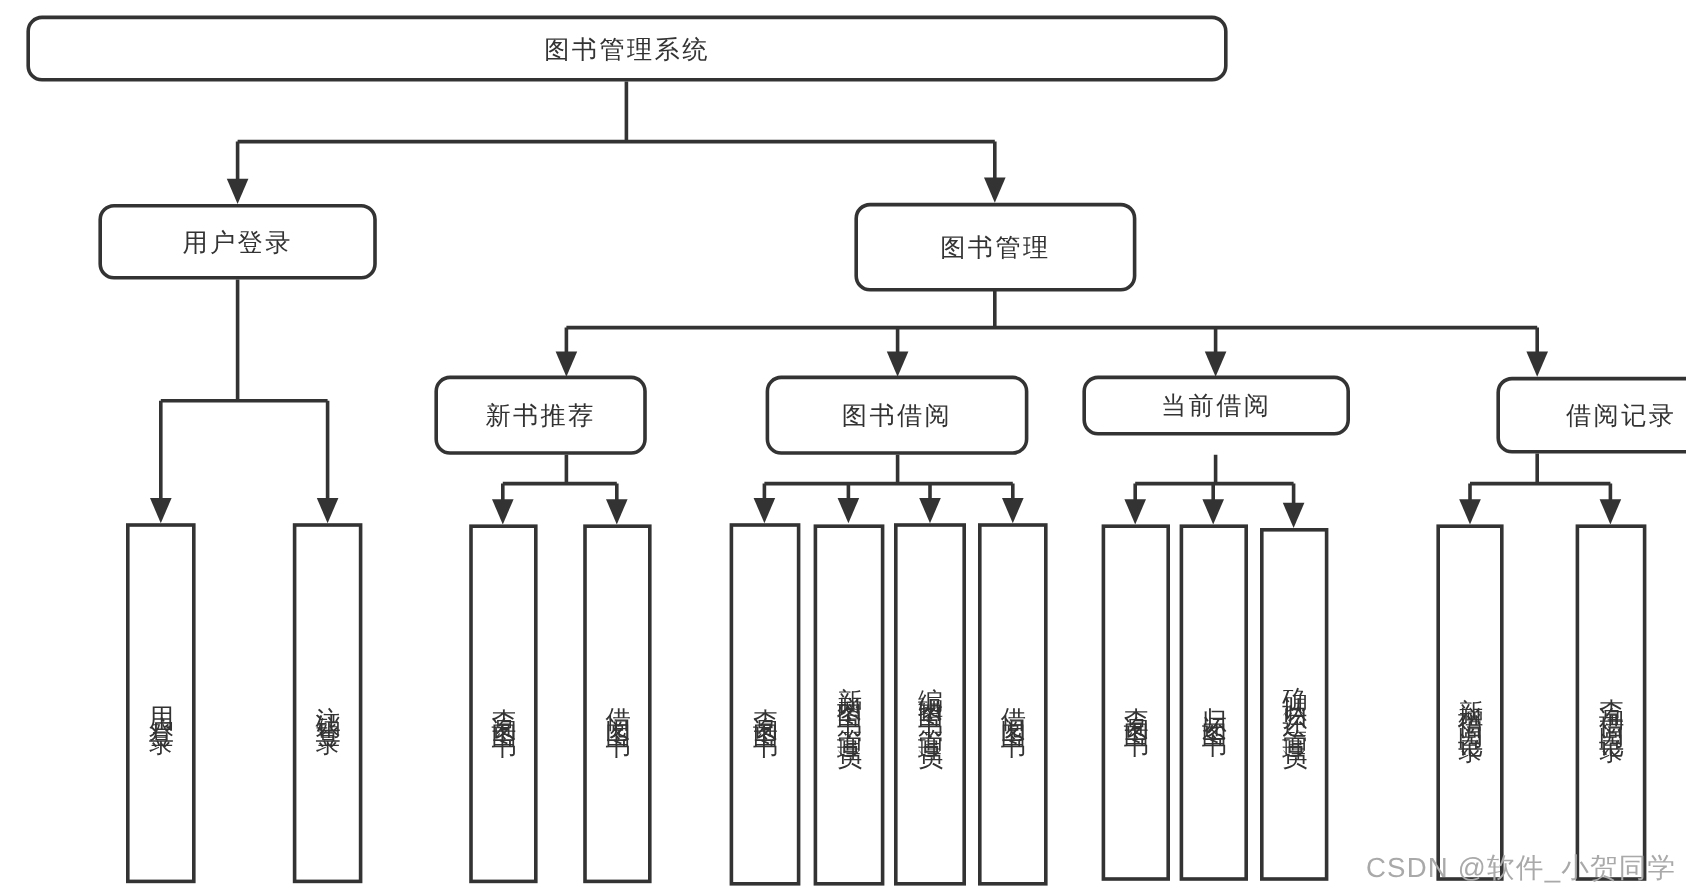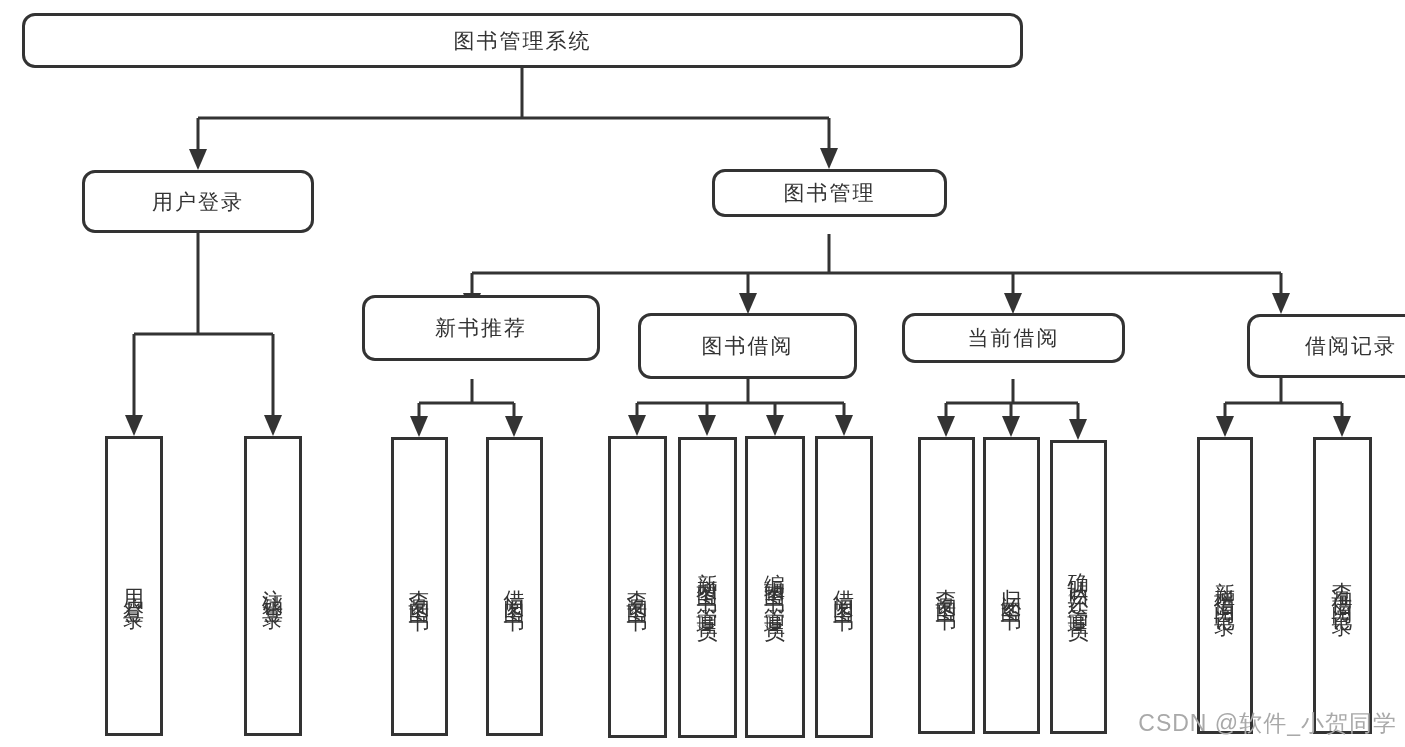--- a/index.html
+++ b/index.html
@@ -87,25 +87,25 @@
     </g>
   </svg>
 
   <div class="box hbox" style="left:22px;top:13px;width:1001px;height:55px">
     <span>图书管理系统</span>
   </div>
 
   <div class="box hbox" style="left:82px;top:170px;width:232px;height:63px">
     <span>用户登录</span>
   </div>
-  <div class="box hbox" style="left:712px;top:169px;width:235px;height:48px">
+  <div class="box hbox" style="left:712px;top:169px;width:235px;height:74px">
     <span>图书管理</span>
   </div>
 
-  <div class="box hbox" style="left:362px;top:295px;width:238px;height:66px">
+  <div class="box hbox" style="left:362px;top:313px;width:177px;height:66px">
     <span>新书推荐</span>
   </div>
   <div class="box hbox" style="left:638px;top:313px;width:219px;height:66px">
     <span>图书借阅</span>
   </div>
   <div class="box hbox" style="left:902px;top:313px;width:223px;height:50px">
     <span>当前借阅</span>
   </div>
   <div class="box hbox" style="left:1247px;top:314px;width:208px;height:64px">
     <span>借阅记录</span>

